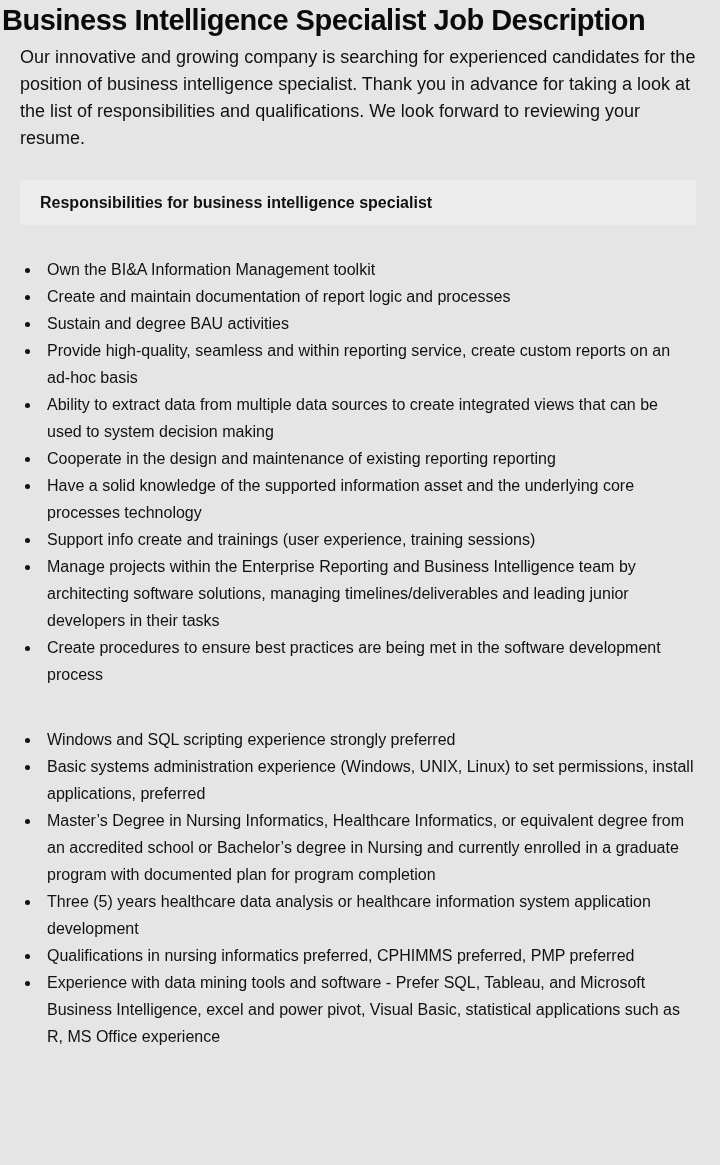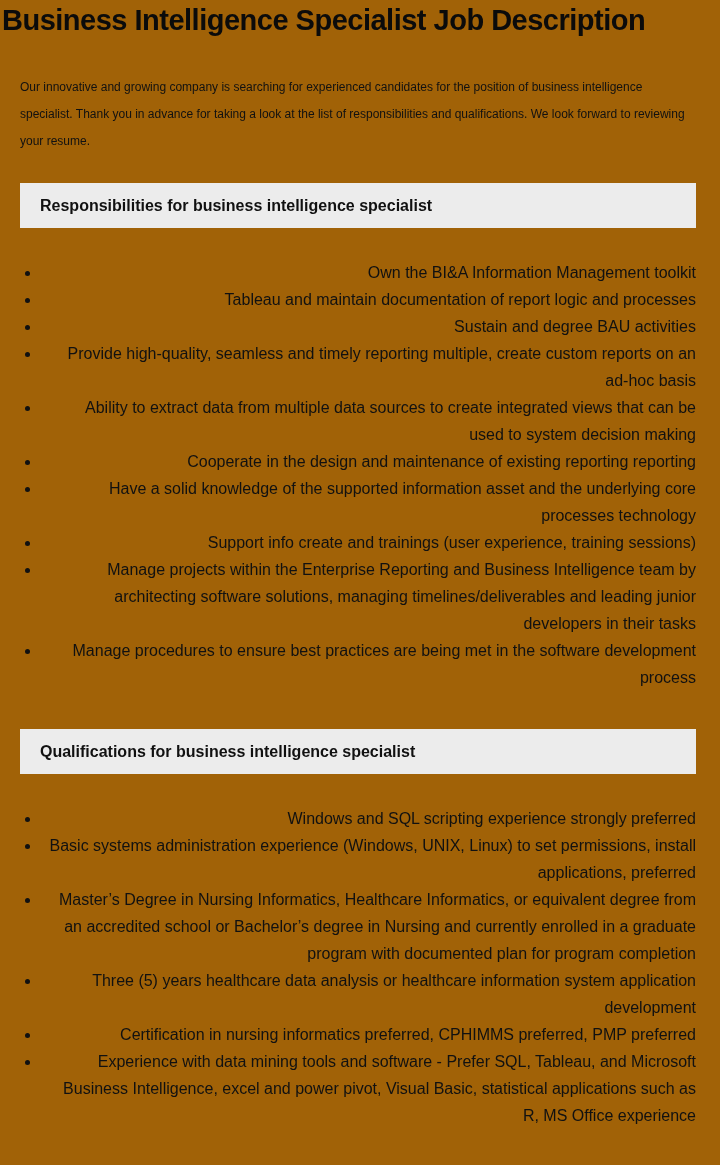--- a/index.html
+++ b/index.html
@@ -4,83 +4,81 @@
 <style>
   html, body {
     margin: 0;
     padding: 0;
     background: #ffffff;
   }
   .doc {
     width: 720px;
     min-height: 1165px;
     box-sizing: border-box;
-    background: #a16207;
+    background: #e5e5e5;
     font-family: "Liberation Sans", sans-serif;
     color: #111111;
     padding-top: 2px;
   }
   .page-title {
     font-size: 29px;
     line-height: 36px;
     font-weight: bold;
     letter-spacing: -0.5px;
     color: #0b0b0b;
     margin: 0;
     padding: 0 10px 0 2px;
   }
   .intro {
-    font-size: 12px;
+    font-size: 18px;
     line-height: 27px;
-    margin: 36px 22px 28px 20px;
+    margin: 6px 22px 28px 20px;
   }
   .section-header {
     background: #ececec;
     margin: 15px 24px 0 20px;
     padding: 12px 20px;
     font-size: 16px;
     line-height: 21px;
     font-weight: bold;
   }
   .bullet-list {
     margin: 31px 24px 38px 20px;
     padding-left: 21px;
     list-style-type: disc;
-    text-align: right;
   }
   .bullet-list li {
     font-size: 16px;
     line-height: 27px;
     padding-left: 6px;
     margin: 0;
   }
 </style>
 </head>
 <body>
 
 <div class="doc">
   <h1 class="page-title">Business Intelligence Specialist Job Description</h1>
   <p class="intro">Our innovative and growing company is searching for experienced candidates for the position of business intelligence specialist. Thank you in advance for taking a look at the list of responsibilities and qualifications. We look forward to reviewing your resume.</p>
   <div>
       <div class="section-header" style="background: rgb(236, 236, 236);">Responsibilities for business intelligence specialist</div>
       <ul class="bullet-list">
         <li>Own the BI&amp;A Information Management toolkit</li>
-        <li>Tableau and maintain documentation of report logic and processes</li>
+        <li>Create and maintain documentation of report logic and processes</li>
         <li>Sustain and degree BAU activities</li>
-        <li>Provide high-quality, seamless and timely reporting multiple, create custom reports on an ad-hoc basis</li>
+        <li>Provide high-quality, seamless and within reporting service, create custom reports on an ad-hoc basis</li>
         <li>Ability to extract data from multiple data sources to create integrated views that can be used to system decision making</li>
         <li>Cooperate in the design and maintenance of existing reporting reporting</li>
         <li>Have a solid knowledge of the supported information asset and the underlying core processes technology</li>
         <li>Support info create and trainings (user experience, training sessions)</li>
         <li>Manage projects within the Enterprise Reporting and Business Intelligence team by architecting software solutions, managing timelines/deliverables and leading junior developers in their tasks</li>
-        <li>Manage procedures to ensure best practices are being met in the software development process</li>
+        <li>Create procedures to ensure best practices are being met in the software development process</li>
       </ul>
-      <div class="section-header" style="background: rgb(236, 236, 236);">Qualifications for business intelligence specialist</div>
       <ul class="bullet-list">
         <li>Windows and SQL scripting experience strongly preferred</li>
         <li>Basic systems administration experience (Windows, UNIX, Linux) to set permissions, install applications, preferred</li>
         <li>Master’s Degree in Nursing Informatics, Healthcare Informatics, or equivalent degree from an accredited school or Bachelor’s degree in Nursing and currently enrolled in a graduate program with documented plan for program completion</li>
         <li>Three (5) years healthcare data analysis or healthcare information system application development</li>
-        <li>Certification in nursing informatics preferred, CPHIMMS preferred, PMP preferred</li>
+        <li>Qualifications in nursing informatics preferred, CPHIMMS preferred, PMP preferred</li>
         <li>Experience with data mining tools and software - Prefer SQL, Tableau, and Microsoft Business Intelligence, excel and power pivot, Visual Basic, statistical applications such as R, MS Office experience</li>
       </ul>
     </div>
 </div>
 
 </body></html>

